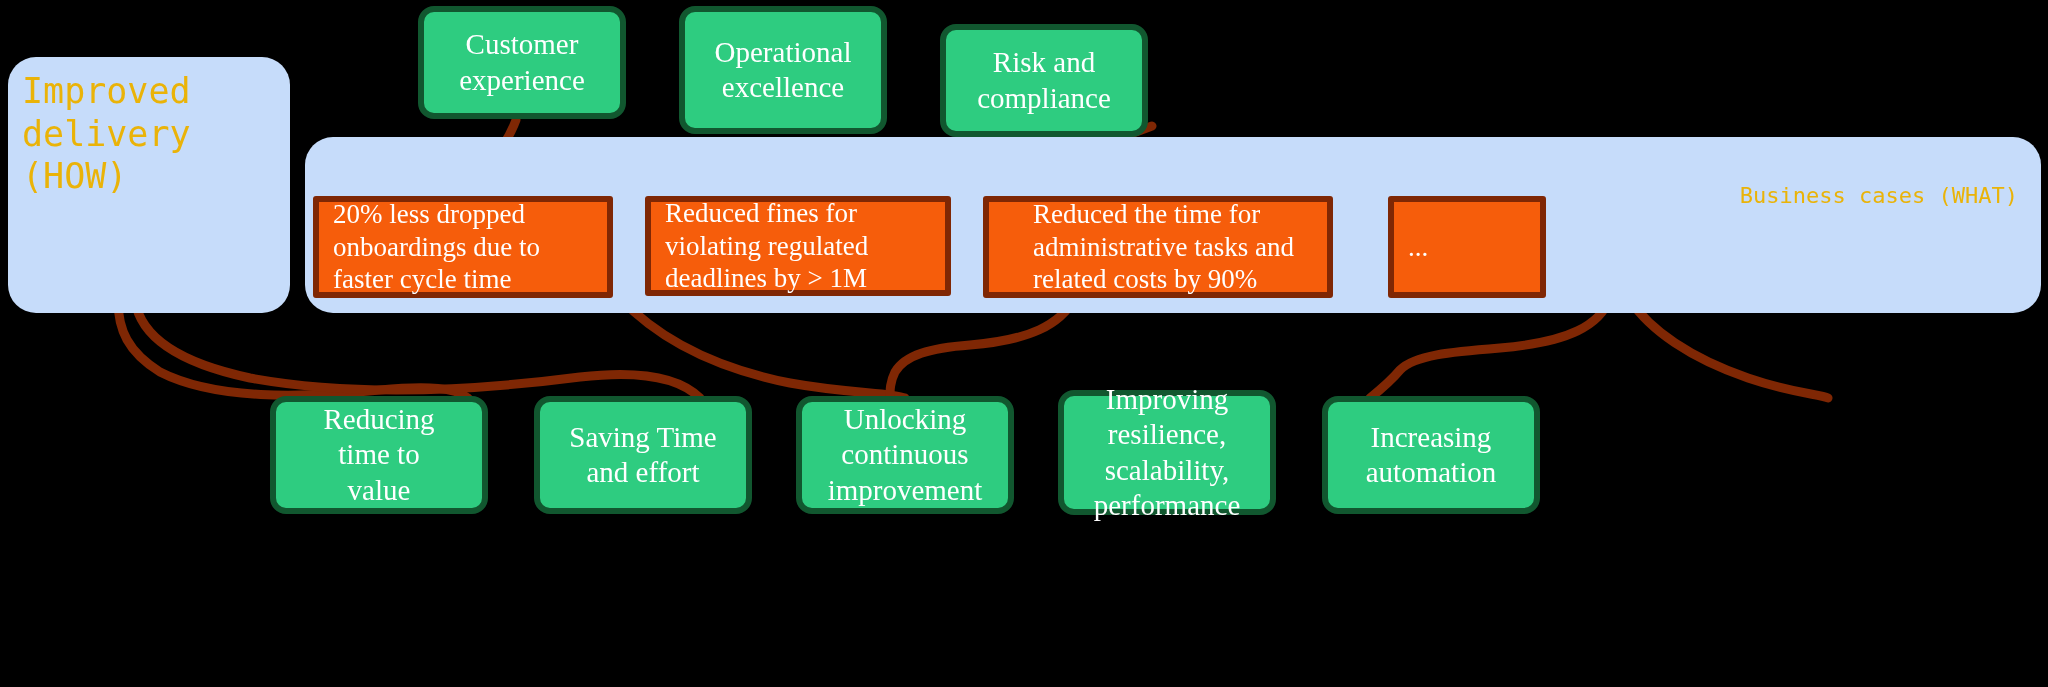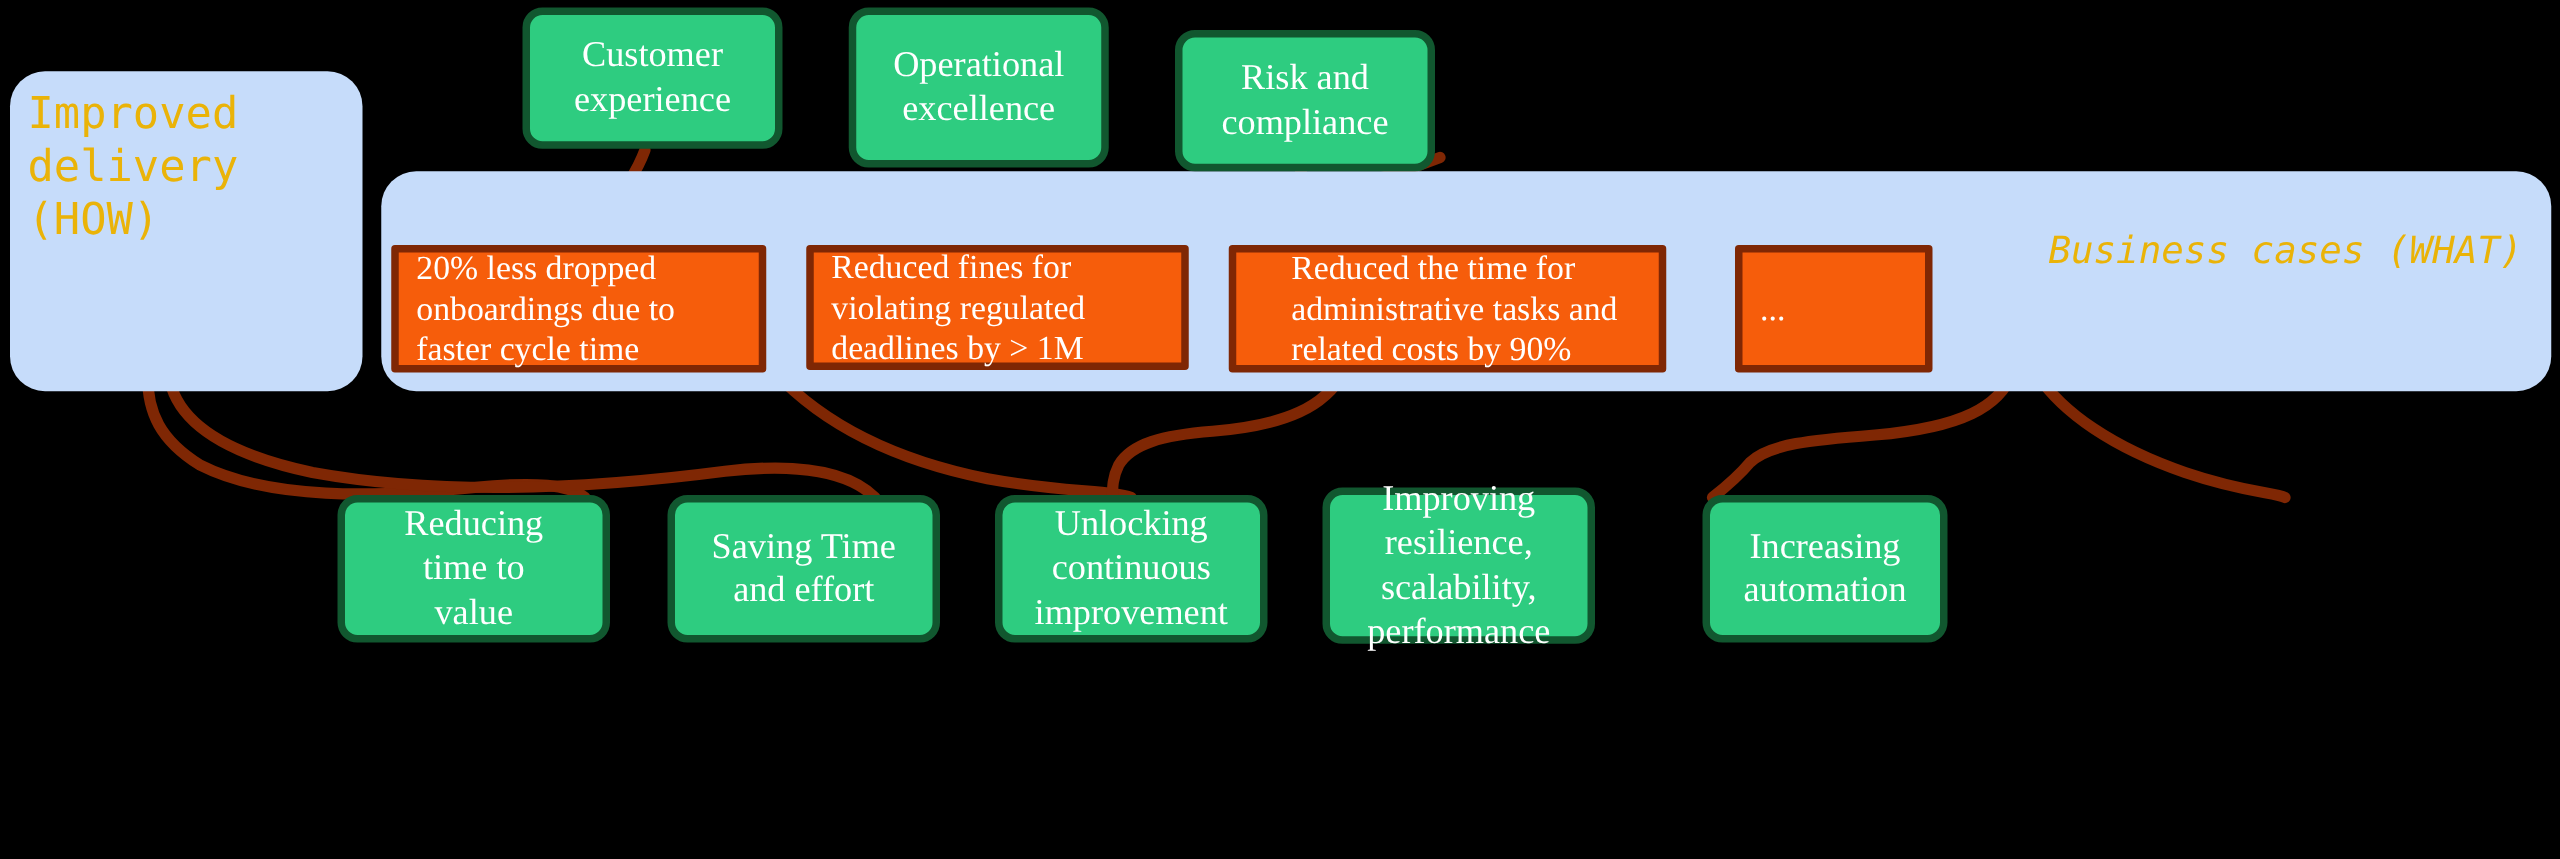--- a/index.html
+++ b/index.html
@@ -82,22 +82,21 @@
   .how-title {
     left: 22px;
     top: 70px;
     text-align: left;
     font-size: 35px;
   }
   .what-title {
     right: 30px;
     top: 183px;
     text-align: center;
-    font-size: 30px;
-    font-style: italic;
+    font-size: 22px;
   }
 </style>
 </head>
 <body>
 
 <div id="canvas">
 
   <svg id="edges" viewBox="0 0 2048 687">
 
     <path class="edge" d="M 516 120 C 505 150, 480 175, 468 198"></path>
@@ -184,18 +183,18 @@
     <span>Unlocking
 continuous
 improvement</span>
   </div>
   <div class="node green-node" style="left:1058px; top:390px; width:218px; height:125px;">
     <span>Improving
 resilience,
 scalability,
 performance</span>
   </div>
-  <div class="node green-node" style="left:1322px; top:396px; width:196px; height:118px;margin-left:40px;">
+  <div class="node green-node" style="left:1322px; top:396px; width:218px; height:118px;">
     <span>Increasing
 automation</span>
   </div>
 
 </div>
 
 </body></html>

